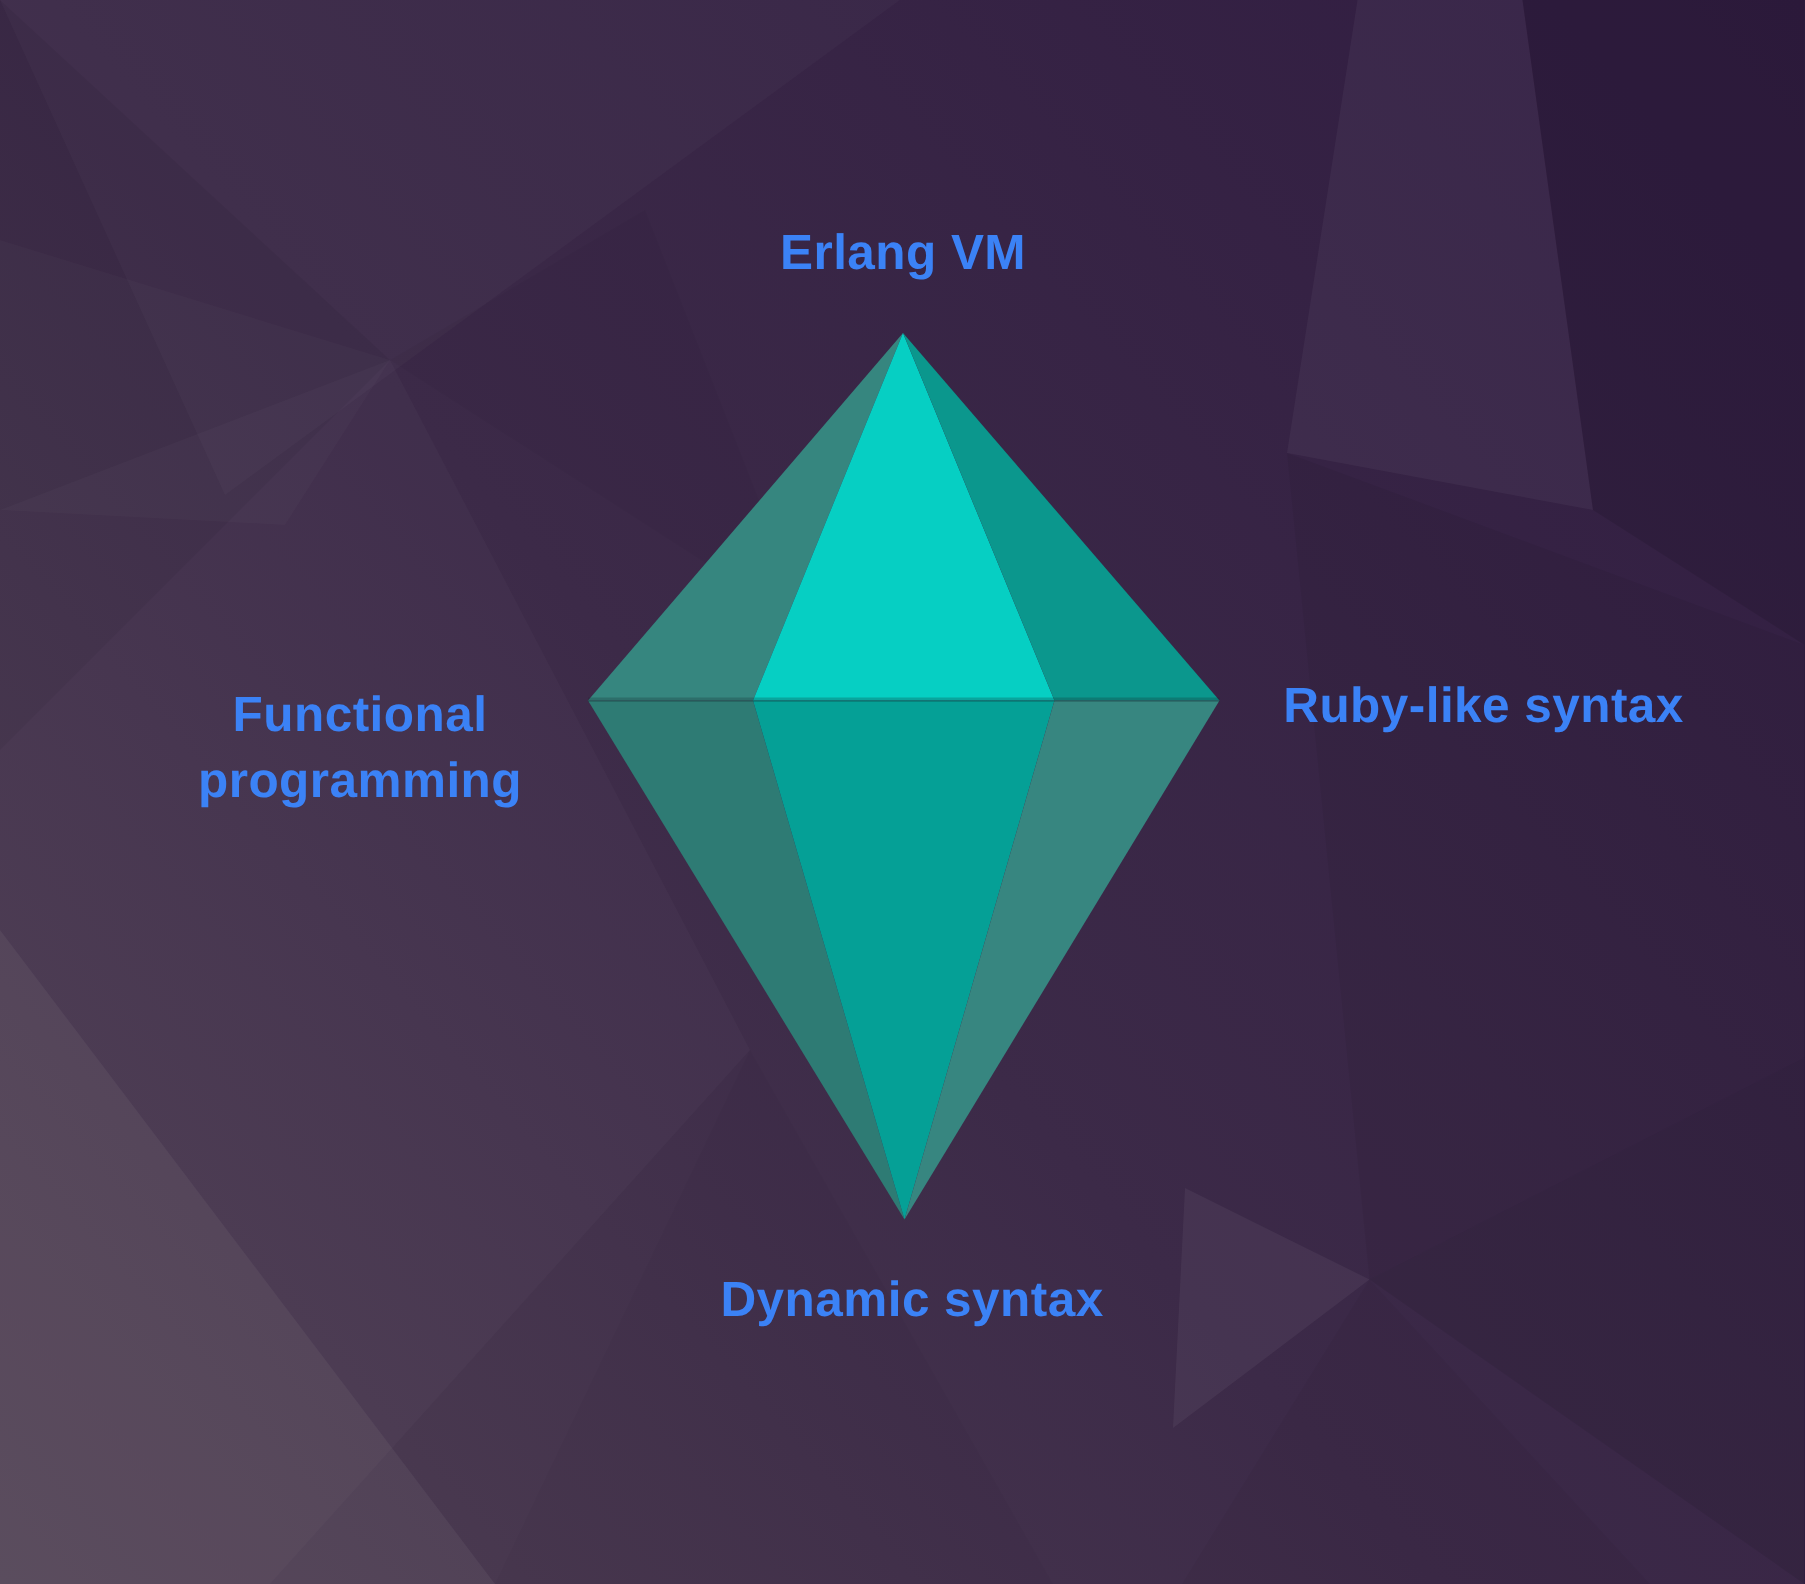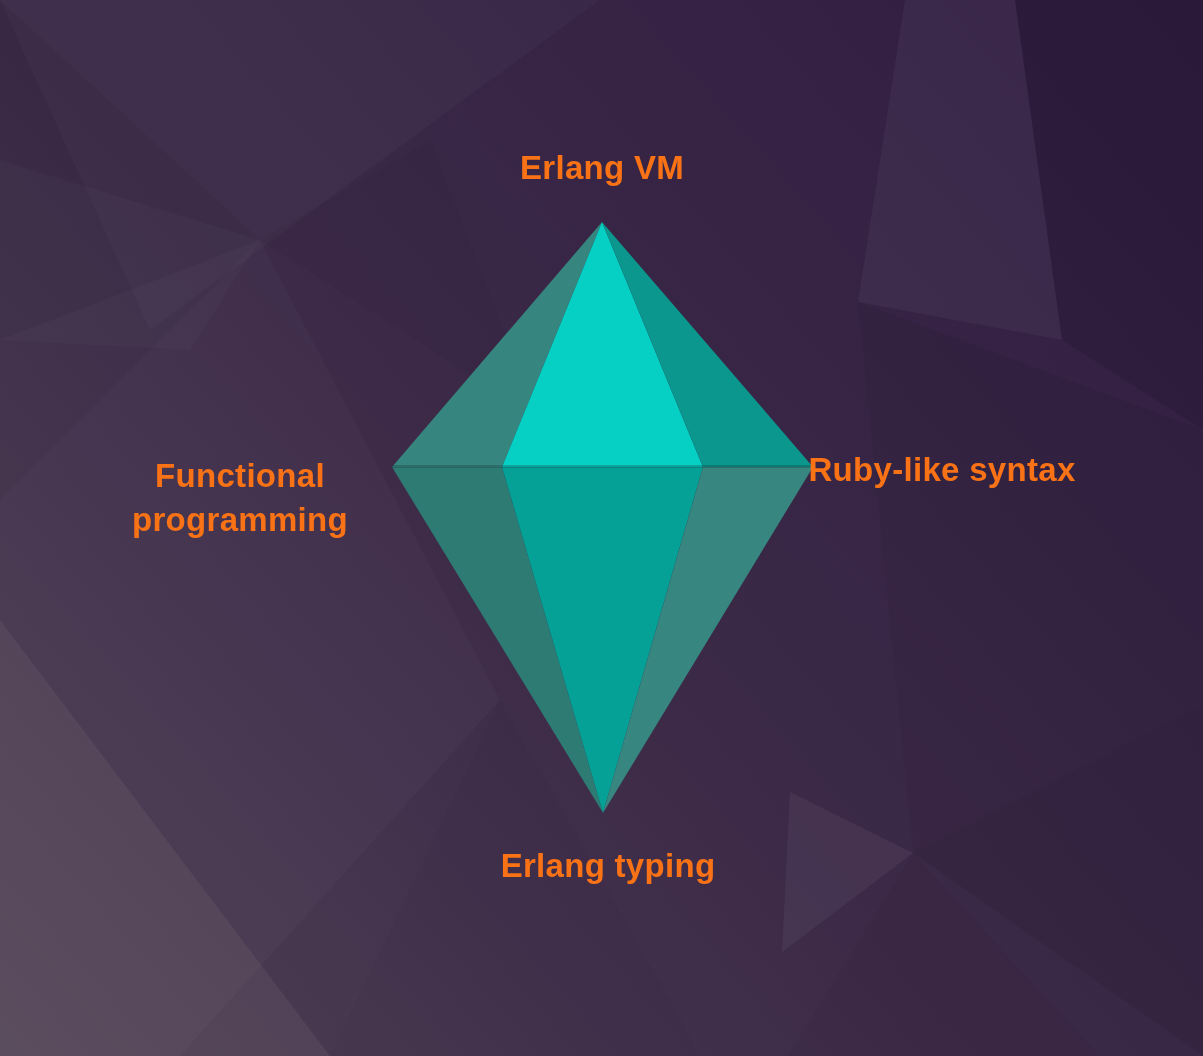--- a/index.html
+++ b/index.html
@@ -17,21 +17,21 @@
   .bg-svg, .gem-svg {
     position: absolute;
     top: 0;
     left: 0;
     width: 1203px;
     height: 1056px;
     display: block;
   }
   .feature-label {
     position: absolute;
-    color: #f97316;
+    color: #3b82f6;
     font-weight: 700;
     font-size: 33px;
     line-height: 1.32;
     text-align: center;
     letter-spacing: 0.3px;
     text-rendering: optimizeLegibility;
   }
   .label-top {
     left: 602px;
     top: 146px;
@@ -39,21 +39,21 @@
     white-space: nowrap;
   }
   .label-left {
     left: 240px;
     top: 434px;
     transform: translateX(-50%);
     width: 250px; 
     margin-top: 20px;
   }
   .label-right {
-    left: 942px;
+    left: 989px;
     top: 448px;
     transform: translateX(-50%);
     white-space: nowrap;
   }
   .label-bottom {
     left: 608px;
     top: 844px;
     transform: translateX(-50%);
     white-space: nowrap;
   }
@@ -97,15 +97,15 @@
     <polygon points="703,467 813,467 603,813" fill="#378680"></polygon>
     <polygon points="392,465 813,465 813,468 392,468" fill="rgba(20,40,45,0.25)"></polygon>
   </svg>
 
   <div class="feature-label label-top">Erlang VM</div>
 
   <div class="feature-label label-left">Functional programming</div>
 
   <div class="feature-label label-right">Ruby-like syntax</div>
 
-  <div class="feature-label label-bottom">Erlang typing</div>
+  <div class="feature-label label-bottom">Dynamic syntax</div>
 
 </div>
 
 </body></html>

